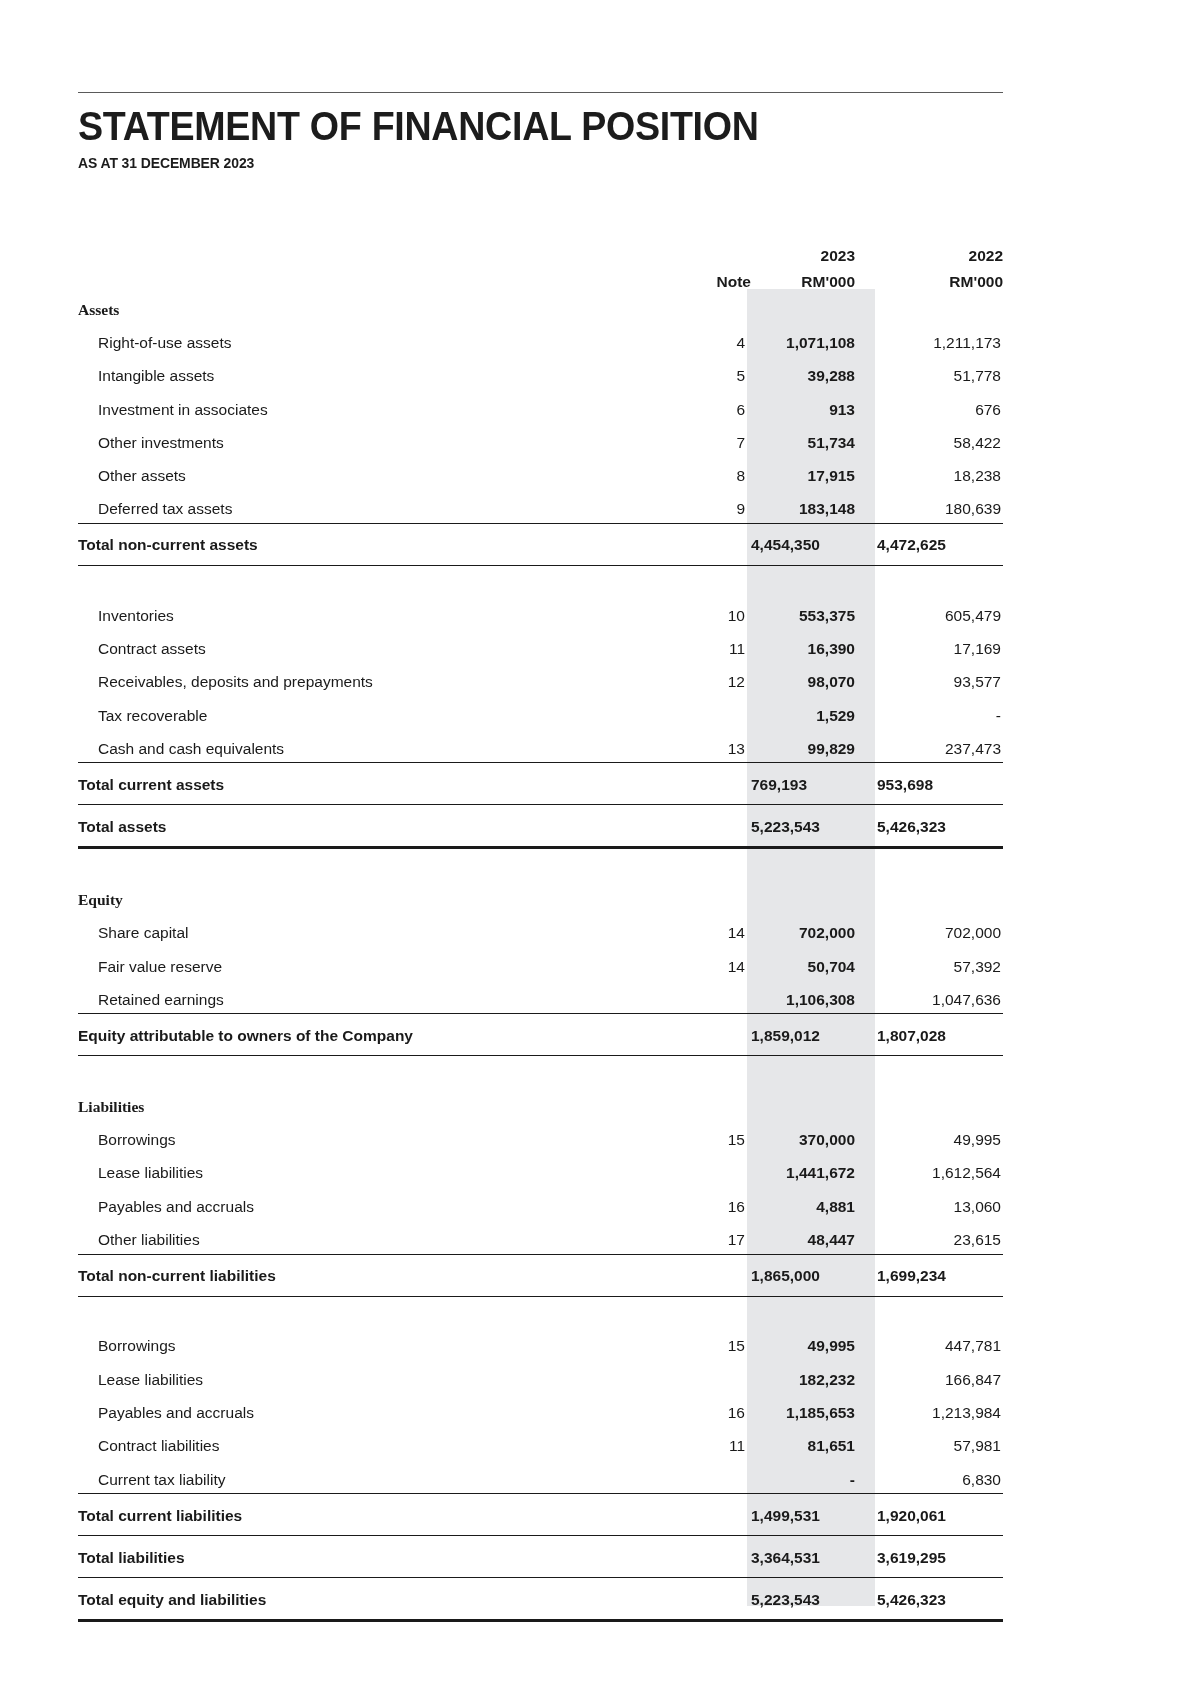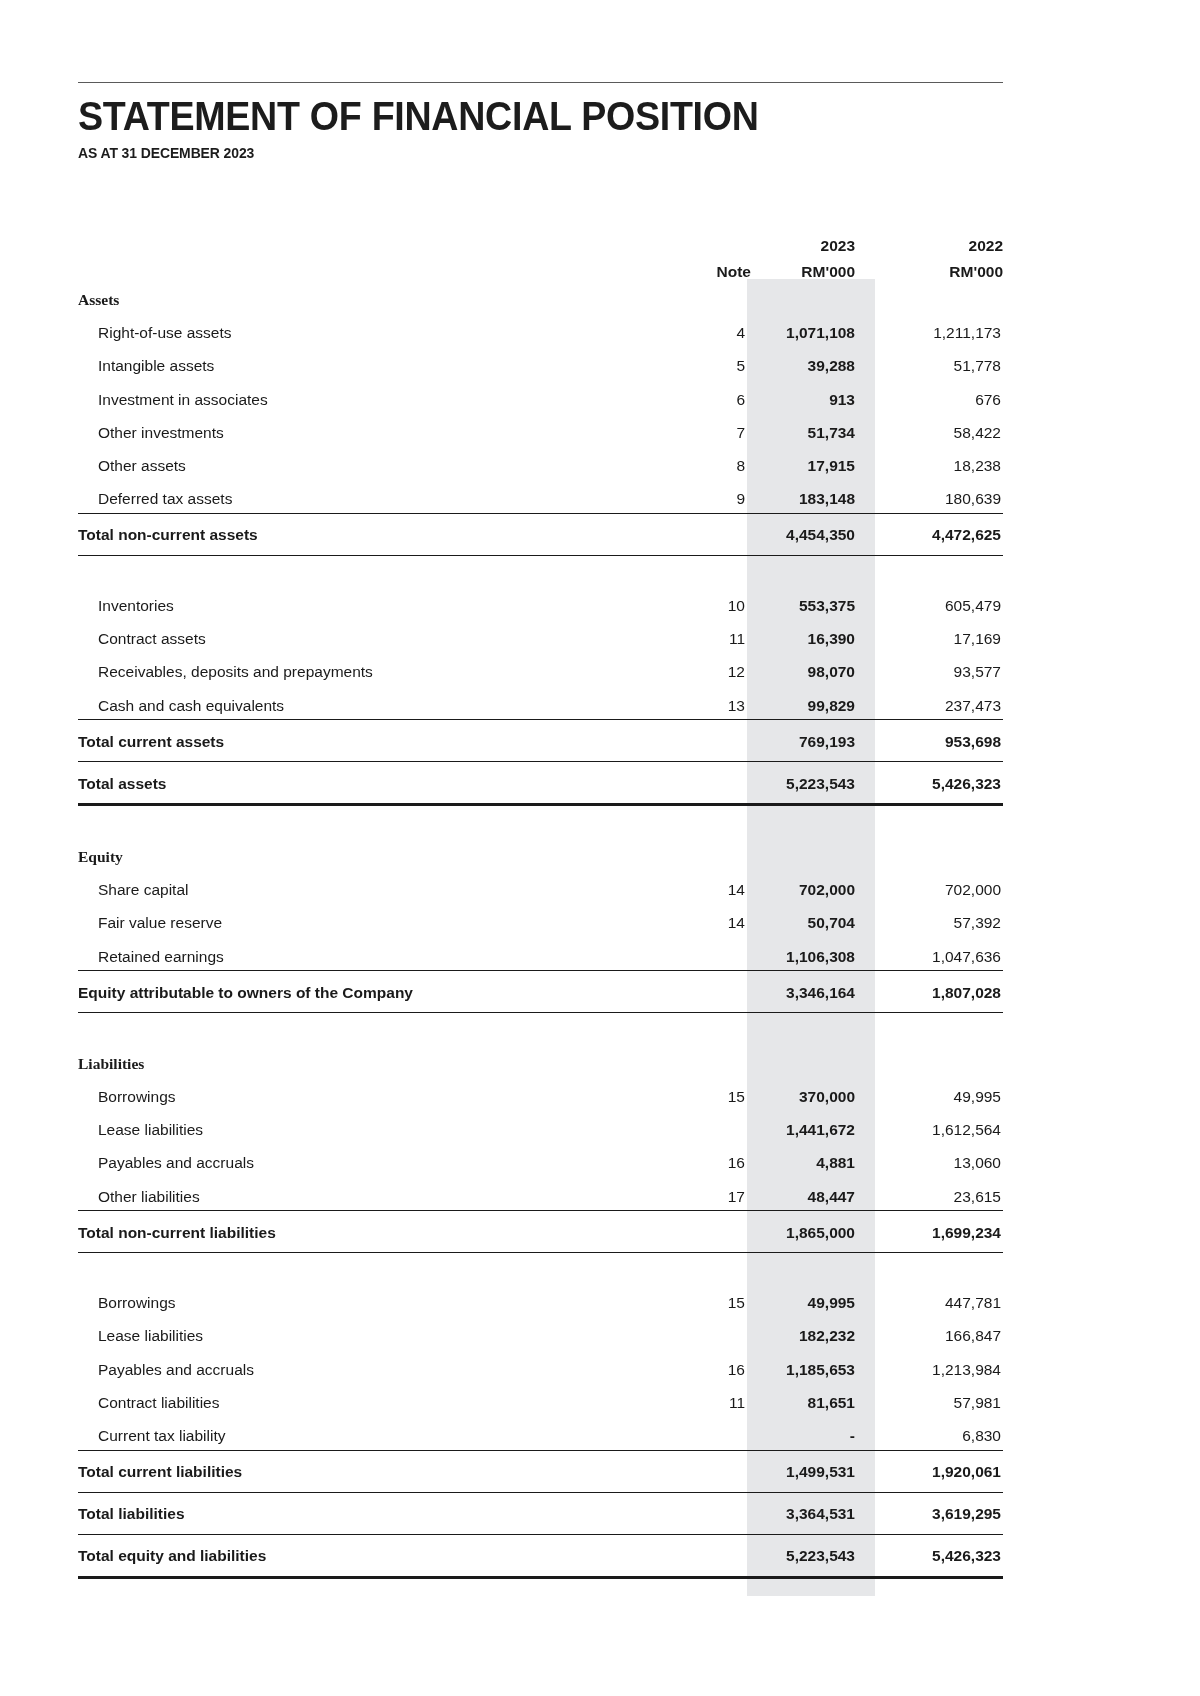--- a/index.html
+++ b/index.html
@@ -11,21 +11,21 @@
     width: 1200px;
     height: 1696px;
     font-family: "Liberation Sans", sans-serif;
     color: #1a1a1a;
     position: relative;
     overflow: hidden;
   }
   .page {
     position: absolute;
     left: 78px;
-    top: 6px;
+    top: 16px;
     width: 925px;
   }
 
   
   .top-rule {
     margin-top: 76px;
     height: 0;
     border-top: 1.5px solid #5a5a5a;
   }
   .doc-title {
@@ -118,21 +118,21 @@
 
   
   tr.total td {
     height: 29px;
     font-weight: bold;
     padding-bottom: 12px;
     border-top: 1.2px solid #1a1a1a;
     border-bottom: 1.2px solid #1a1a1a;
     white-space: nowrap;
   }
-  tr.total td.v { text-align: right; }
+  tr.total td.v { }
   tr.total td.v1 { padding-right: 22px; }
   tr.total td.v2 { padding-right: 2px; }
   tr.total td.note { text-align: right; padding-right: 6px; }
 
   
   tr.grand td { border-bottom: 3.2px solid #1a1a1a; }
 
   
   tr.spacer td { height: 30px; }
 
@@ -247,20 +247,26 @@
         <td class="v v1">16,390</td>
         <td class="v v2">17,169</td>
       </tr>
       <tr class="drow">
         <td class="lbl">Receivables, deposits and prepayments</td>
         <td class="note">12</td>
         <td class="v v1">98,070</td>
         <td class="v v2">93,577</td>
       </tr>
       <tr class="drow">
+        <td class="lbl">Tax recoverable</td>
+        <td class="note"></td>
+        <td class="v v1">1,529</td>
+        <td class="v v2">-</td>
+      </tr>
+      <tr class="drow">
         <td class="lbl">Cash and cash equivalents</td>
         <td class="note">13</td>
         <td class="v v1">99,829</td>
         <td class="v v2">237,473</td>
       </tr>
 
       <tr class="total">
         <td>Total current assets</td>
         <td class="note"></td>
         <td class="v v1">769,193</td>
@@ -301,21 +307,21 @@
       </tr>
       <tr class="drow">
         <td class="lbl">Retained earnings</td>
         <td class="note"></td>
         <td class="v v1">1,106,308</td>
         <td class="v v2">1,047,636</td>
       </tr>
       <tr class="total">
         <td>Equity attributable to owners of the Company</td>
         <td class="note"></td>
-        <td class="v v1">3,346,164</td>
+        <td class="v v1">1,859,012</td>
         <td class="v v2">1,807,028</td>
       </tr>
 
       <tr class="spacer">
           <td></td>
           <td></td>
           <td></td>
           <td></td>
         </tr>
 

